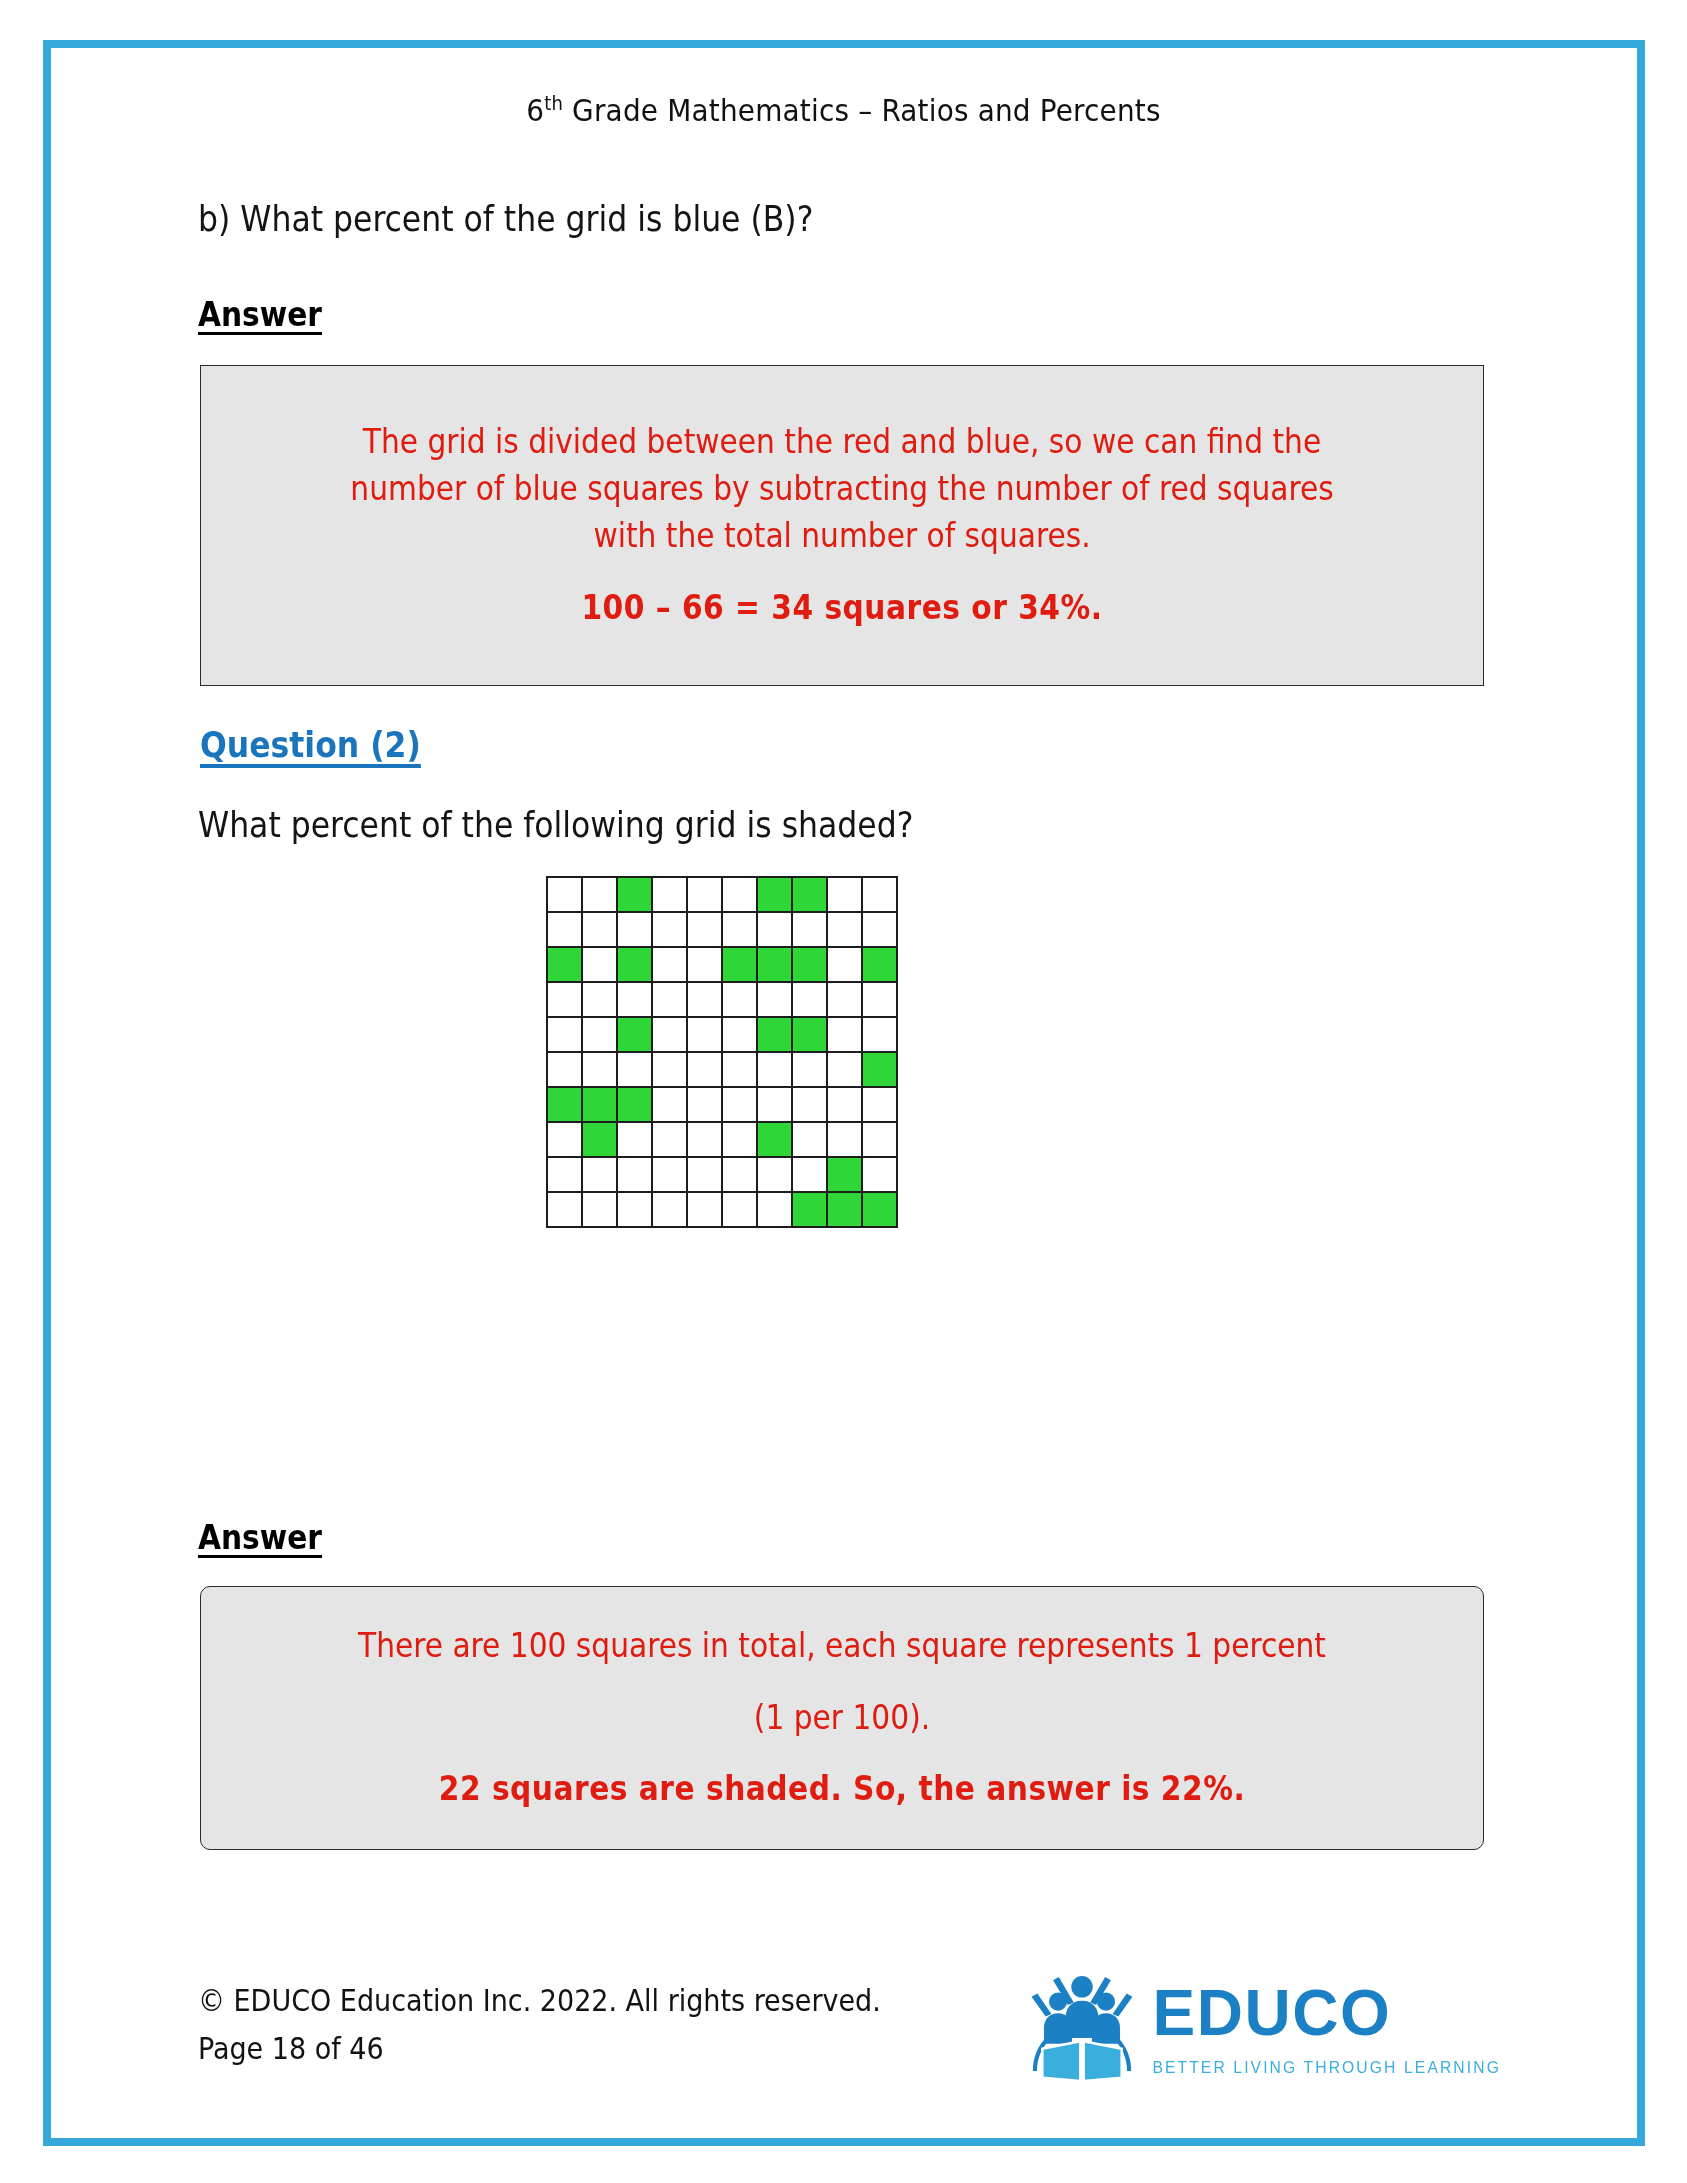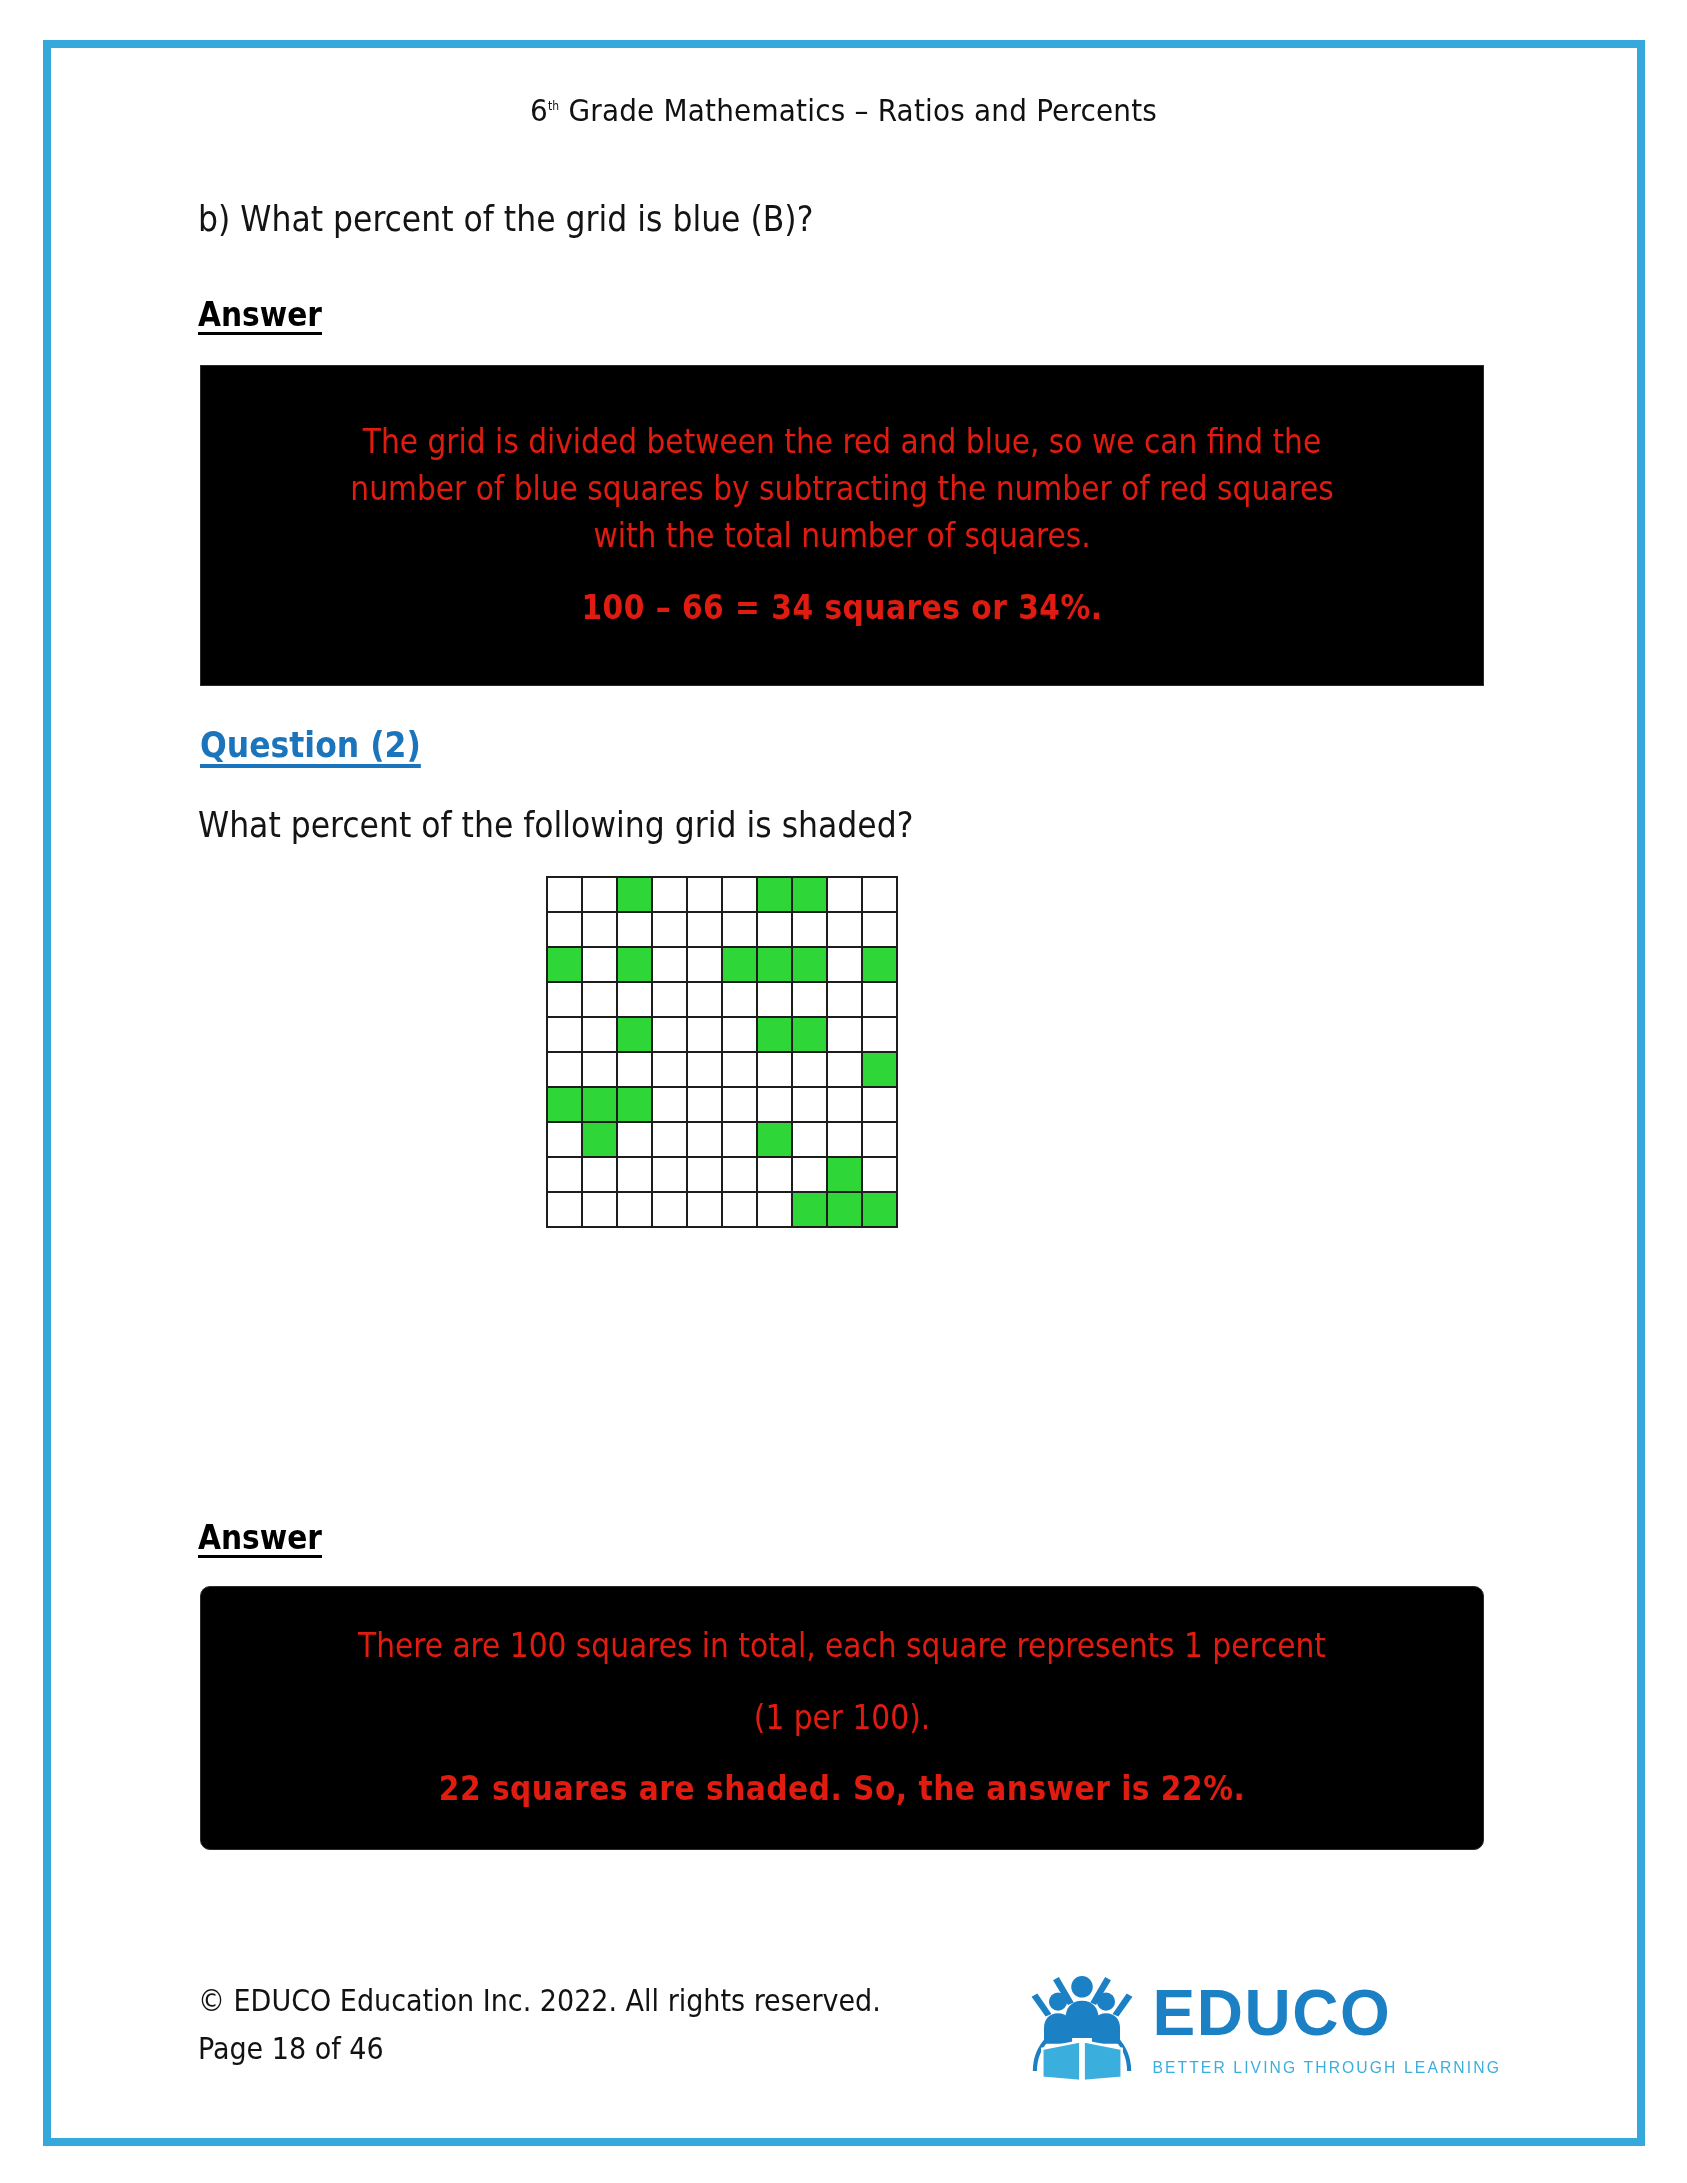--- a/index.html
+++ b/index.html
@@ -37,21 +37,21 @@
     left: 0;
     top: 92px;
     width: 1687px;
     text-align: center;
     font-size: 31px;
     color: #111111;
     letter-spacing: 0.2px;
     font-family: "DejaVu Sans Condensed", "Liberation Sans Narrow", "Liberation Sans", sans-serif;
   }
   #doc-header .sup {
-    font-size: 12px;
+    font-size: 20px;
     vertical-align: super;
     line-height: 0;
   }
 
   
   .qtext {
     position: absolute;
     font-size: 35px;
     color: #141414;
     font-family: "DejaVu Sans Condensed", "Liberation Sans Narrow", "Liberation Sans", sans-serif;
@@ -77,21 +77,21 @@
     font-family: "DejaVu Sans Condensed", "Liberation Sans Narrow", "Liberation Sans", sans-serif;
     text-decoration: underline;
     text-underline-offset: 7.4px;
     text-decoration-thickness: 4.1px;
   }
 
   
   .answer-box {
     position: absolute;
     border: 1.6px solid #2b2b2b;
-    background: #000000;
+    background: #e5e5e5;
     display: flex;
     flex-direction: column;
     align-items: center;
     justify-content: center;
   }
 
   .ans-line {
     width: 100%;
     text-align: center;
     color: #E01B10;

